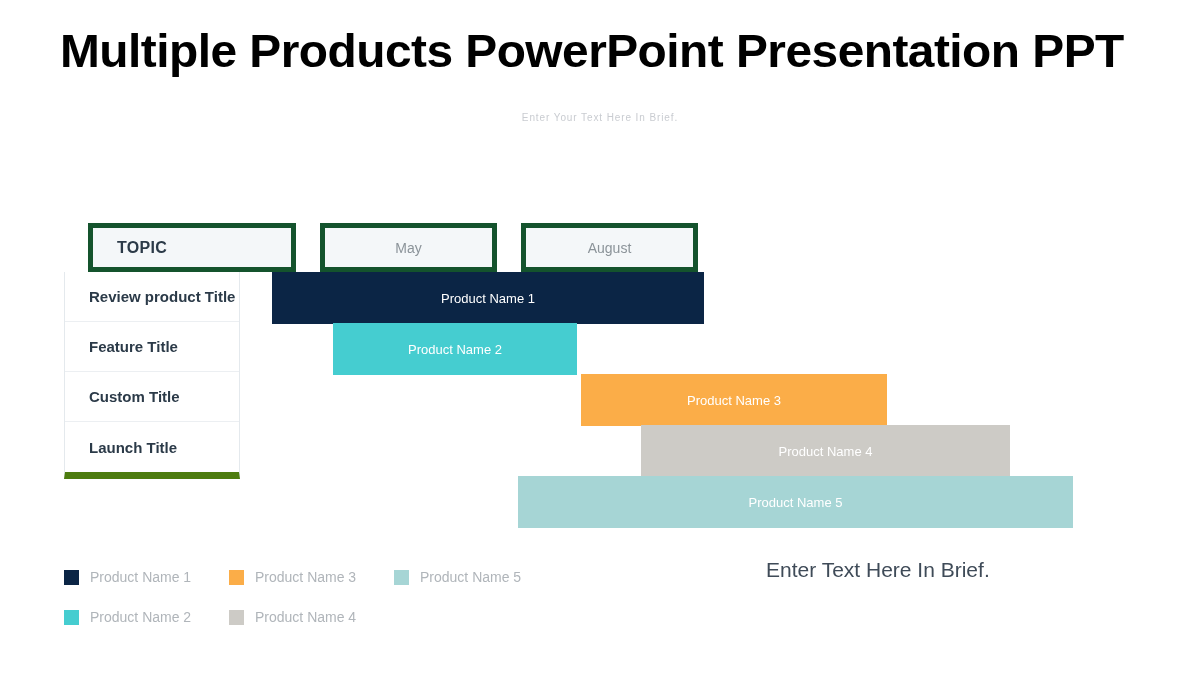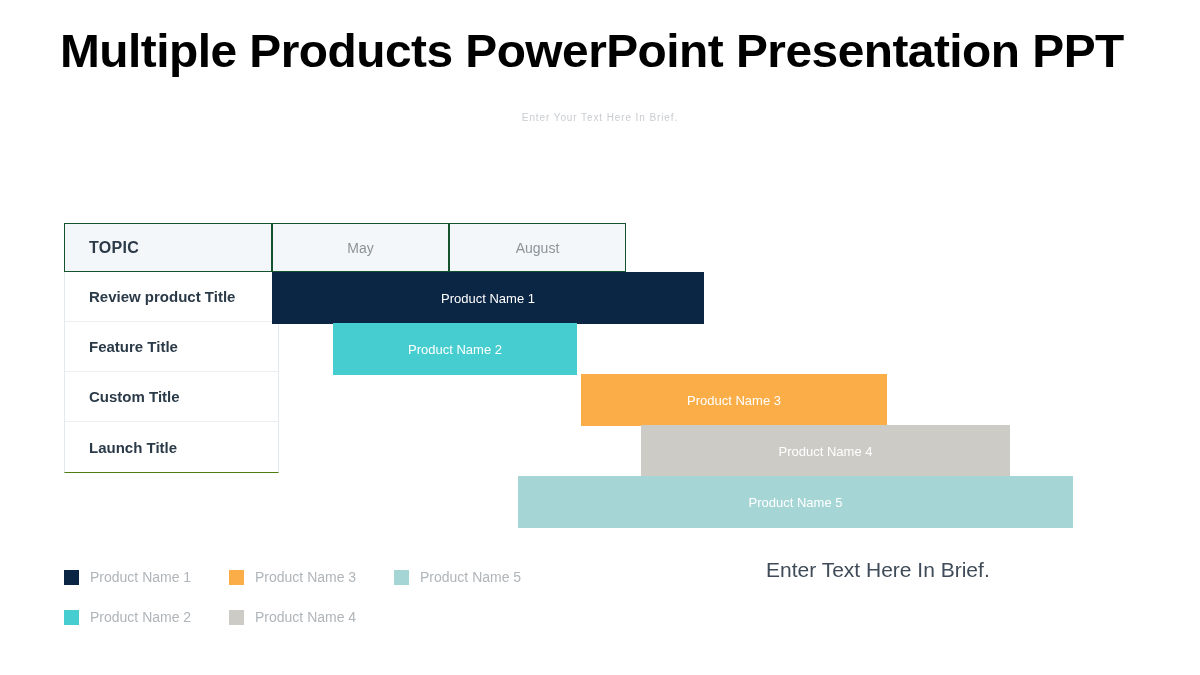--- a/index.html
+++ b/index.html
@@ -56,49 +56,50 @@
     left: 0;
     top: 0;
     width: 1071px;
     height: 49px;
     display: flex;
   }
   .hdr-cell {
     height: 49px;
     box-sizing: border-box;
     background: #f4f7f9;
-    border: 1px solid #14532d;
+    border: 5px solid #14532d;
     display: flex;
     align-items: center;
     justify-content: center;
     font-size: 14px;
     color: #8b9399;
     font-weight: normal;
+    margin-left: 24px;
   }
   .hdr-topic {
     width: 208px;
     justify-content: flex-start;
     padding-left: 24px;
     font-size: 16px;
     color: #2b3a48;
     font-weight: bold;
     letter-spacing: 0.3px;
   }
   .hdr-month { width: 177px; }
 
   
   .label-col {
     position: absolute;
     left: 0;
     top: 49px;
-    width: 215px;
+    width: 176px;
     box-sizing: border-box;
     border-left: 1px solid #e4e9ed;
     border-right: 1px solid #e4e9ed;
-    border-bottom: 1px solid #4d7c0f;
+    border-bottom: 7px solid #4d7c0f;
   }
   .label-cell {
     height: 50px;
     box-sizing: border-box;
     display: flex;
     align-items: center;
     padding-left: 24px;
     font-size: 15px;
     font-weight: bold;
     color: #2b3a48;

